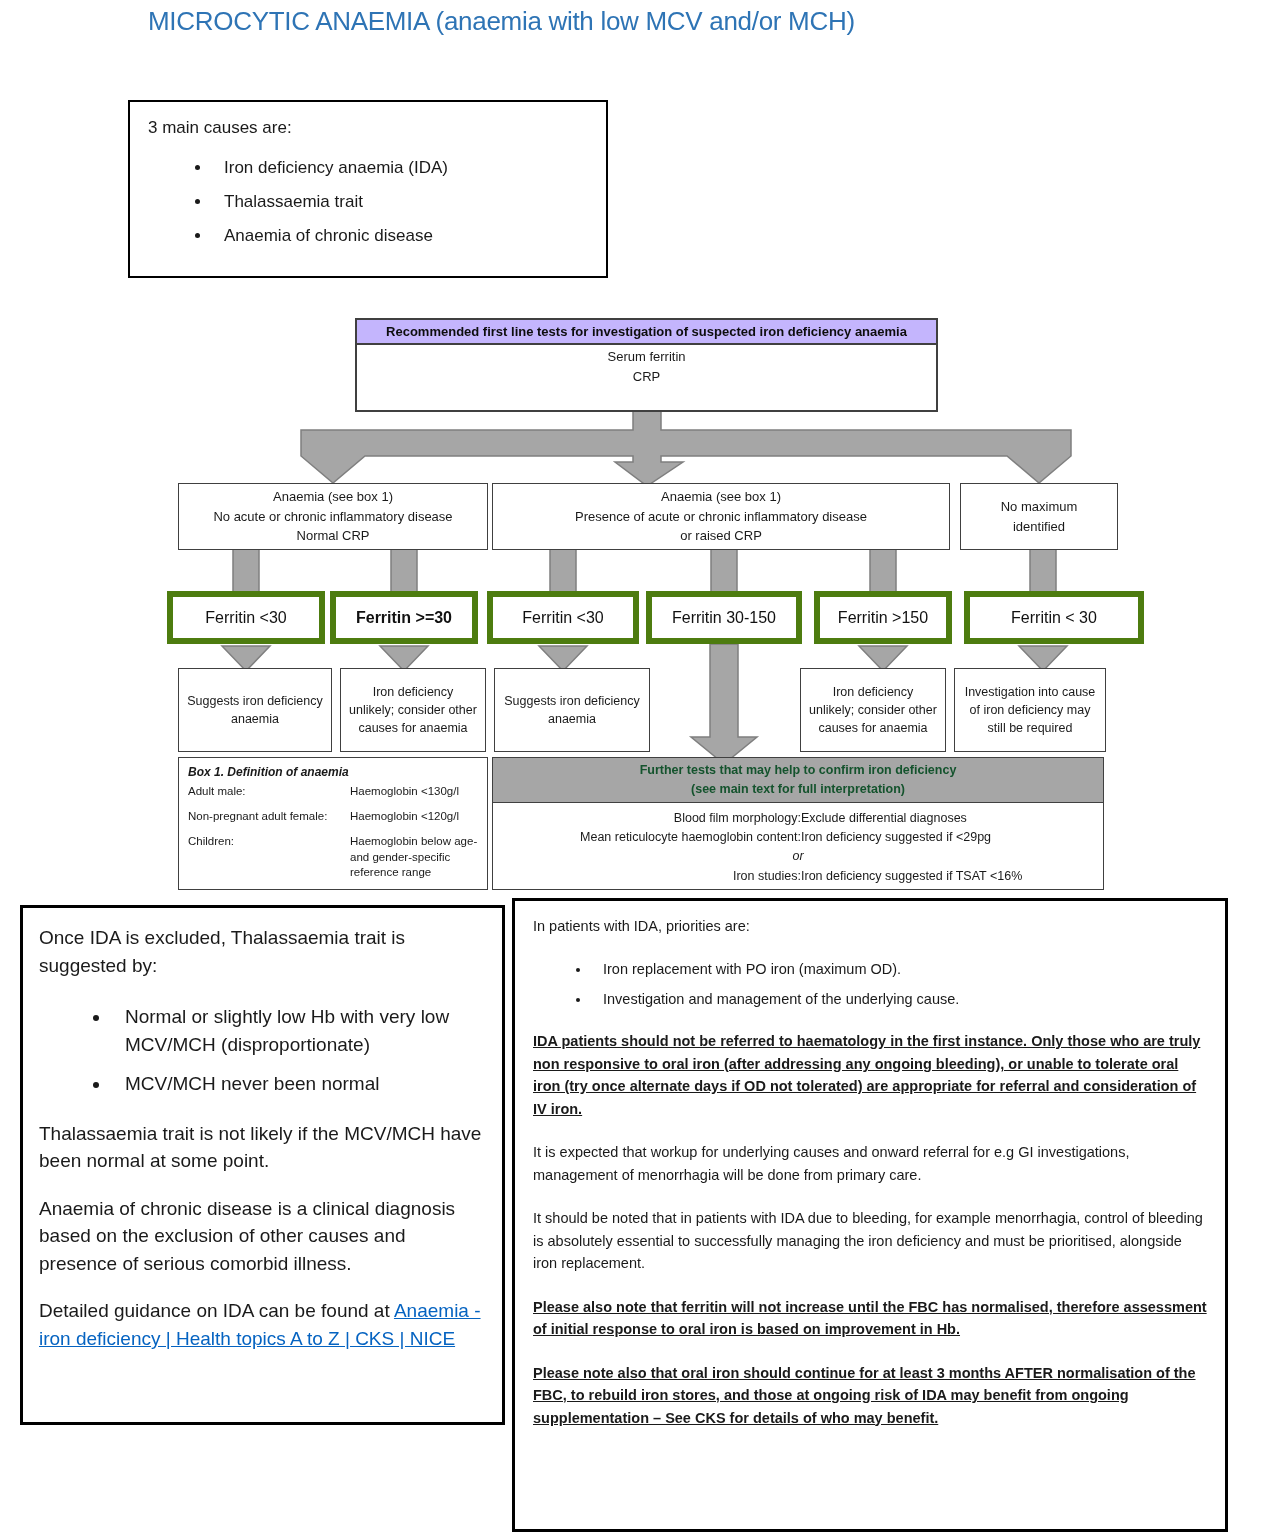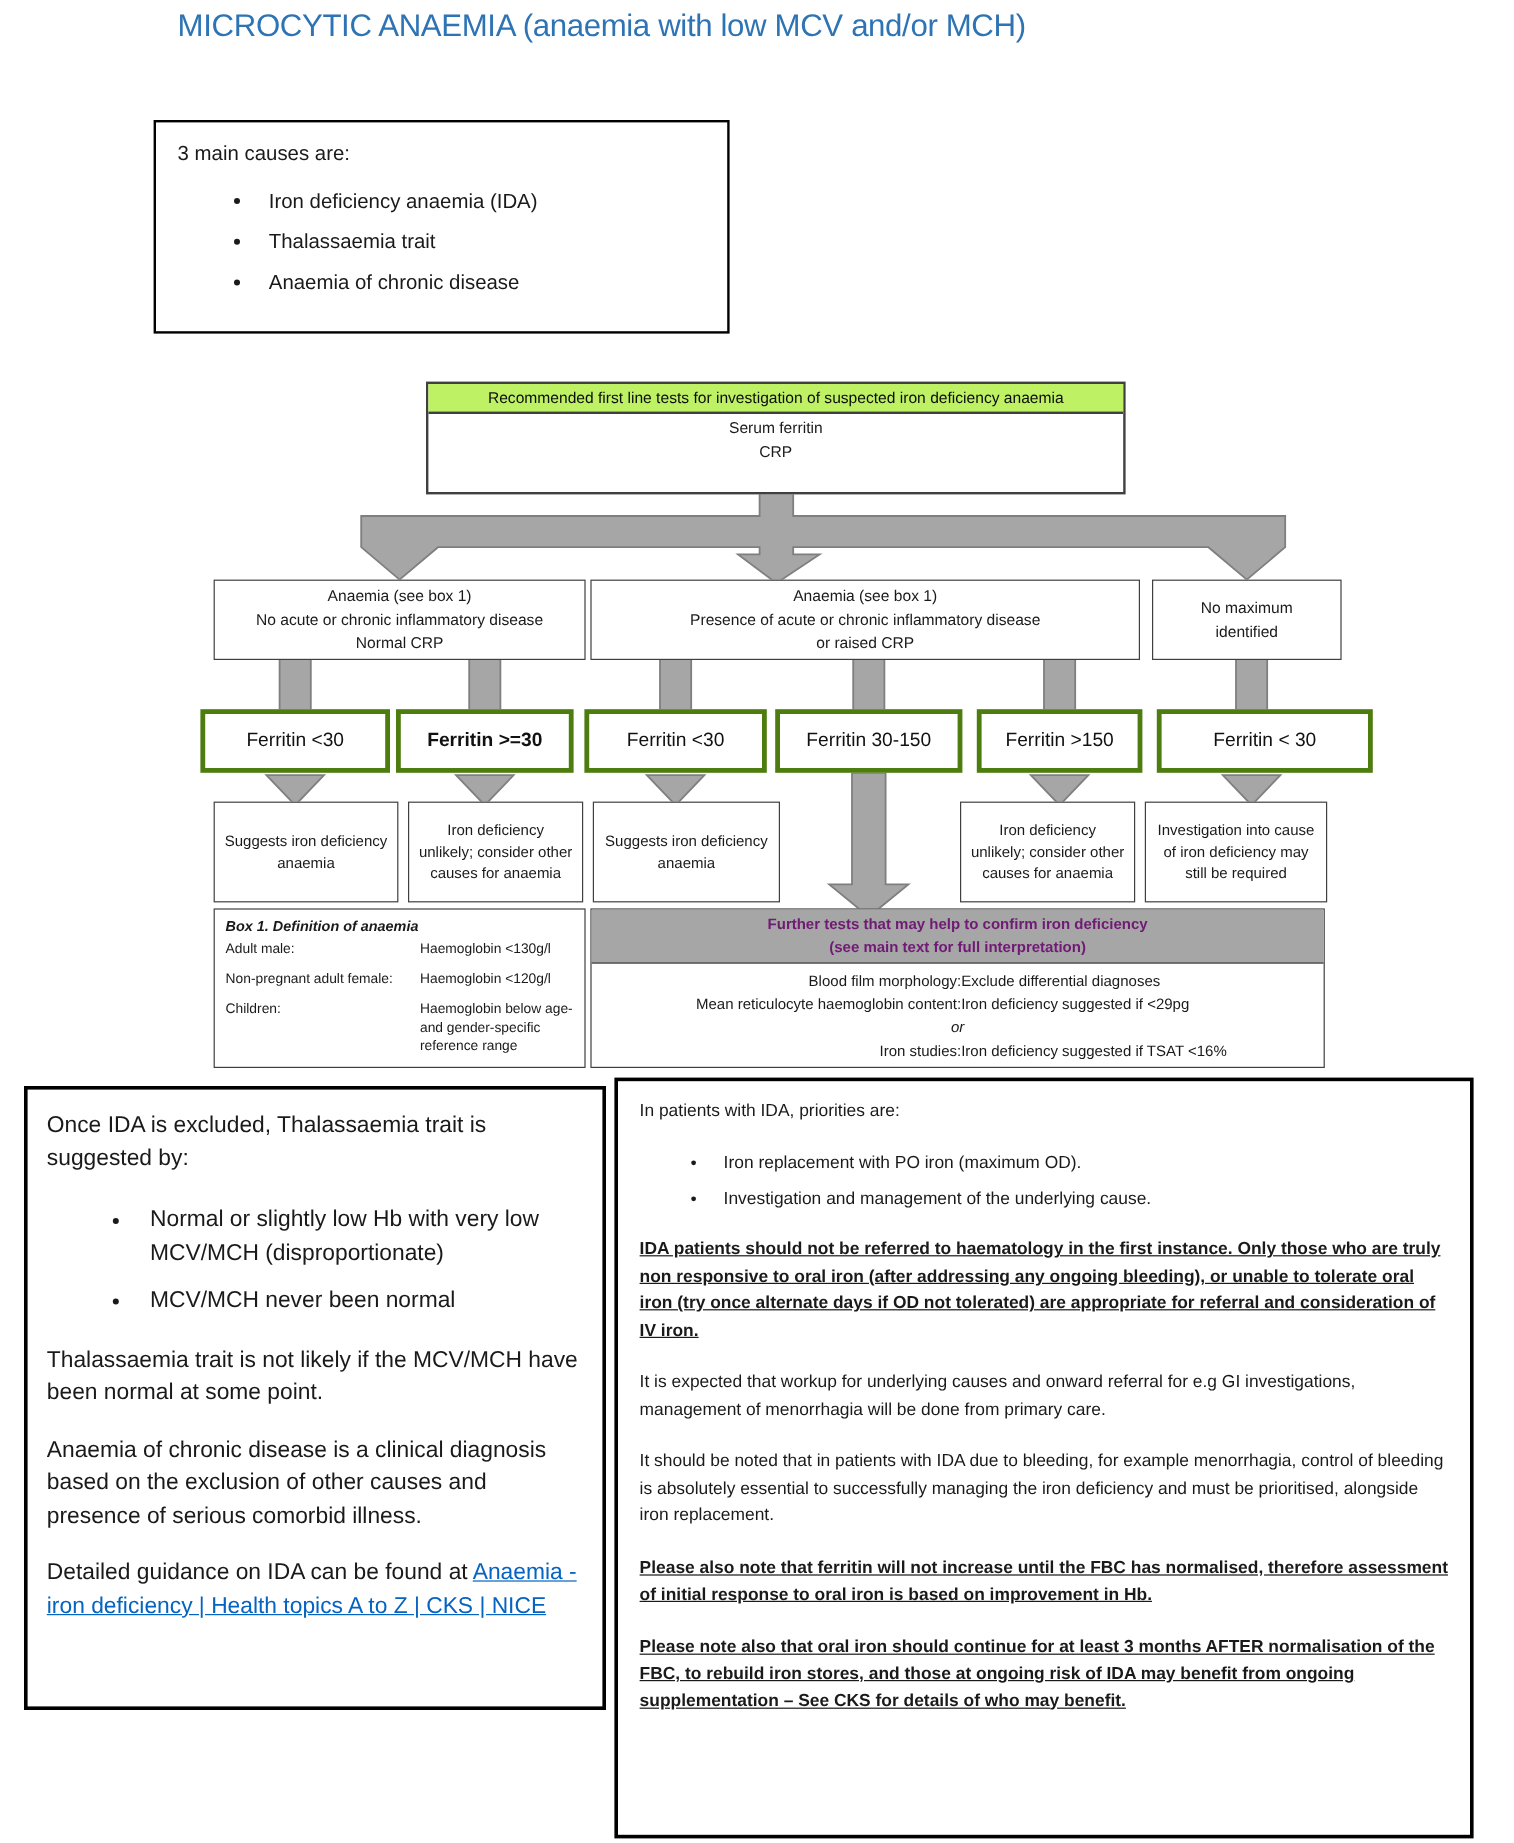--- a/index.html
+++ b/index.html
@@ -17,33 +17,33 @@
   .causes-list li{font-size:17px;margin-bottom:14px;padding-left:12px;}
 
   
   .connectors{left:0;top:0;pointer-events:none;z-index:1;}
   .arr{fill:#A6A6A6;stroke:#7F7F7F;stroke-width:1.5;}
 
   .flow{z-index:2;background:#fff;}
 
   
   .top-box{left:355px;top:318px;width:583px;height:94px;border:2px solid #404040;}
-  .top-box-header{background:#bef264;border-bottom:2px solid #404040;text-align:center;
-                  font-weight:normal;font-size:13px;color:#0d0d0d;padding:4px 2px;}
+  .top-box-header{background:#c4b5fd;border-bottom:2px solid #404040;text-align:center;
+                  font-weight:bold;font-size:13px;color:#0d0d0d;padding:4px 2px;}
   .top-box-body{font-size:13px;text-align:center;line-height:1.55;padding-top:2px;}
 
   
   .branch-box{top:483px;height:67px;border:1.5px solid #404040;display:flex;flex-direction:column;
               justify-content:center;text-align:center;font-size:13px;line-height:1.5;padding:0 4px;}
   .b1{left:178px;width:310px;}
   .b2{left:492px;width:458px;}
   .b3{left:960px;width:158px;}
 
   
-  .ferritin{top:591px;height:53px;border:4px solid #4d7c0f;display:flex;align-items:center;
+  .ferritin{top:591px;height:53px;border:6px solid #4d7c0f;display:flex;align-items:center;
             justify-content:center;font-size:16px;color:#111;}
   .f1{left:167px;width:158px;}
   .f2{left:330px;width:148px;font-weight:bold;}
   .f3{left:487px;width:152px;}
   .f4{left:646px;width:156px;}
   .f5{left:814px;width:138px;}
   .f6{left:964px;width:180px;}
 
   
   .outcome{top:668px;height:84px;border:1.5px solid #404040;display:flex;align-items:center;
@@ -56,21 +56,21 @@
 
   
   .box1{left:178px;top:757px;width:310px;height:133px;border:1.5px solid #404040;padding:7px 9px;}
   .box1-title{font-size:12px;font-weight:bold;font-style:italic;margin-bottom:5px;}
   .box1-grid{display:grid;grid-template-columns:152px 1fr;column-gap:6px;row-gap:1px;
              font-size:11.5px;line-height:1.32;gap:10px;}
 
   
   .further{left:492px;top:757px;width:612px;height:133px;border:1.5px solid #404040;}
   .further-header{background:#A6A6A6;border-bottom:1.5px solid #404040;text-align:center;
-                  font-weight:bold;font-size:12.5px;line-height:1.5;color:#701a75;padding:3px 0;}
+                  font-weight:bold;font-size:12.5px;line-height:1.5;color:#14532d;padding:3px 0;}
   .further-body{padding:6px 12px 0;font-size:12.5px;line-height:1.55;}
   .ft-row{display:grid;grid-template-columns:296px 1fr;column-gap:0;}
   .ft-label{text-align:right;}
   .ft-or{text-align:center;font-style:italic;}
 
   
   .thal-box{left:20px;top:905px;width:485px;height:520px;border:3px solid #000;
             padding:16px 16px;font-size:19px;line-height:1.45;}
   .thal-box p{margin:0 0 20px;}
   .thal-box ul{margin:24px 0 22px;padding-left:72px;}

